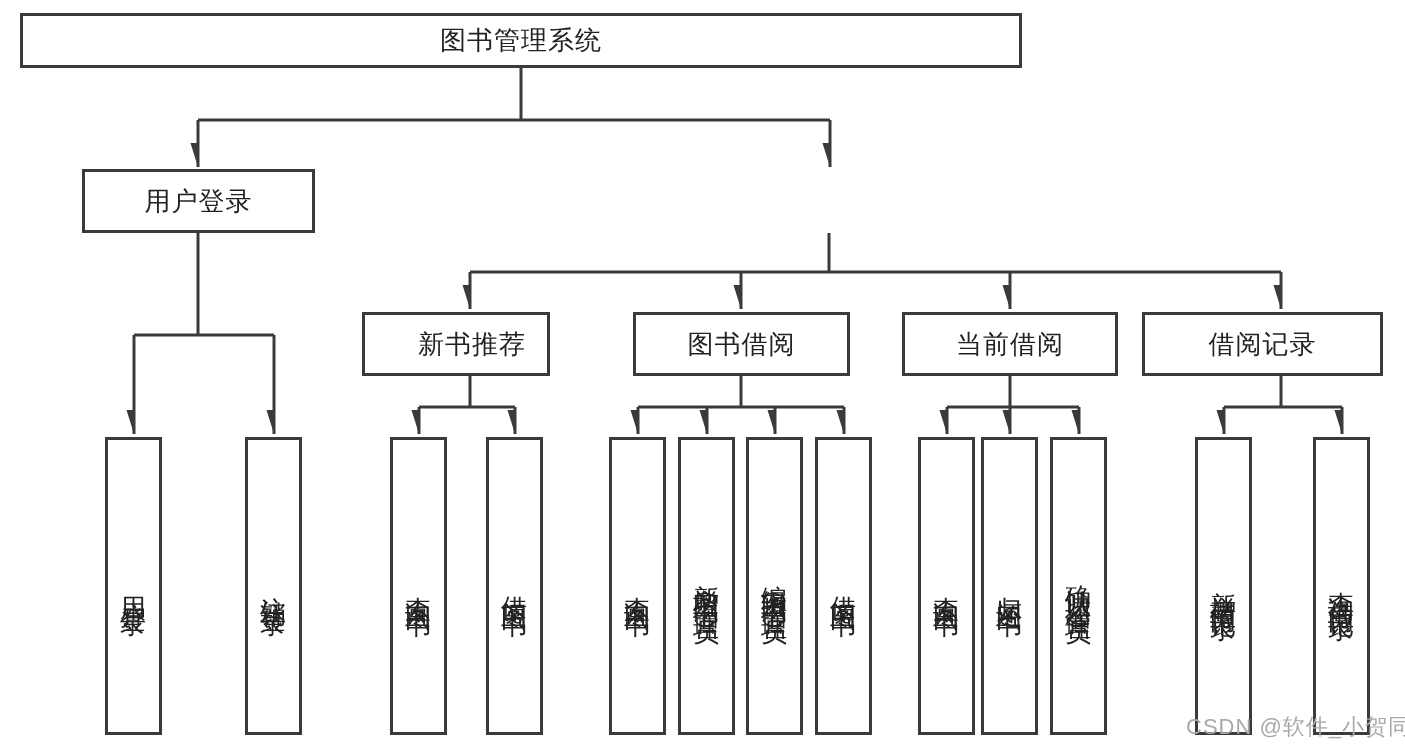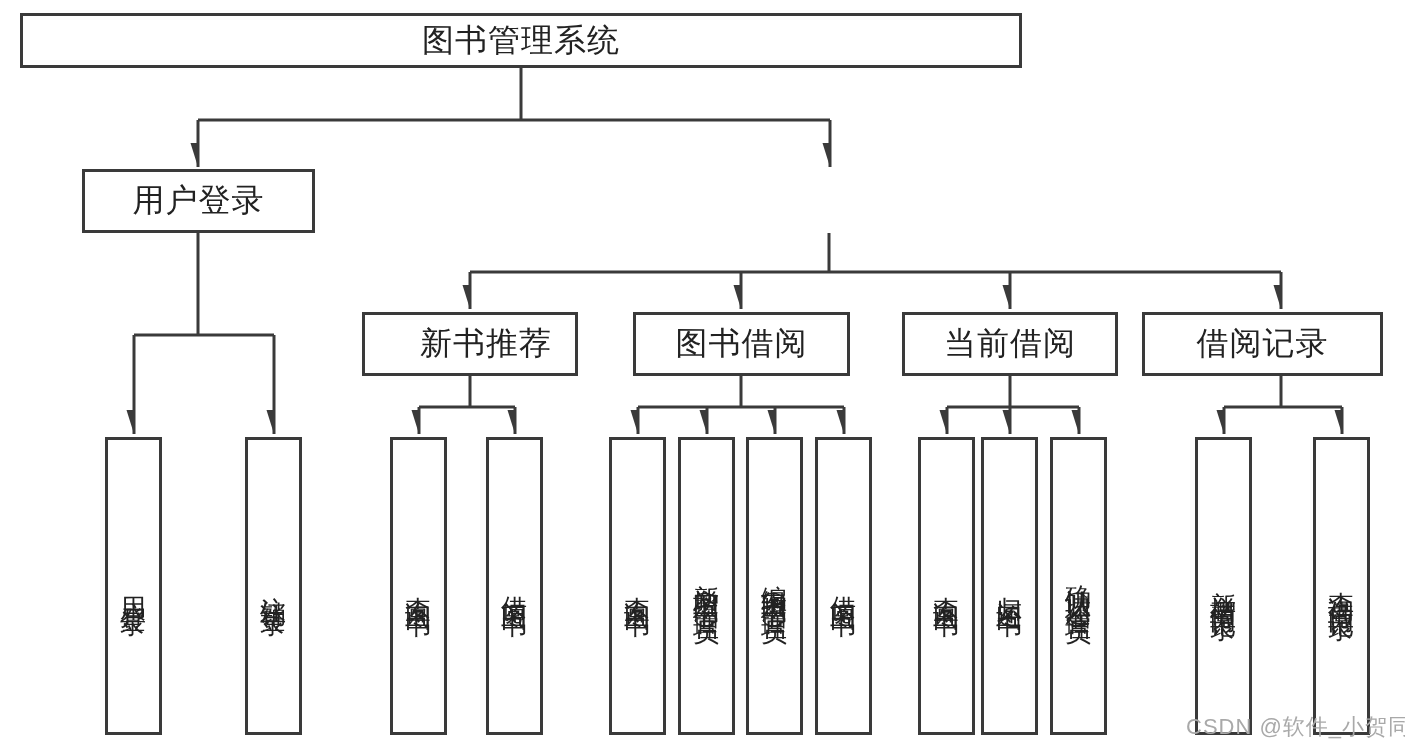--- a/index.html
+++ b/index.html
@@ -21,21 +21,21 @@
     position: absolute;
     box-sizing: border-box;
     border: 3px solid #3a3a3a;
     background: #ffffff;
     display: flex;
     align-items: center;
     justify-content: center;
     color: #222222;
     z-index: 2;
   }
-  .h-label { font-size: 32px; letter-spacing: 1px; white-space: nowrap; }
+  .h-label { font-size: 26px; letter-spacing: 1px; white-space: nowrap; }
   .root-box  { left: 20px;  top: 13px;  width: 1002px; height: 55px; }
   .lvl2-box  { top: 169px; height: 64px; }
   .lvl3-box  { top: 312px; height: 64px; }
   .leaf-box  { top: 437px; height: 298px; width: 57px; }
   .leaf-box .v-label {
     writing-mode: vertical-lr;
     text-orientation: mixed;
     font-size: 26px;
     line-height: 1;
     letter-spacing: 5px;
@@ -94,21 +94,21 @@
   </svg>
 
   <div class="box root-box">
     <span class="h-label">图书管理系统</span>
   </div>
 
   <div class="box lvl2-box" style="left:82px; width:233px;">
     <span class="h-label">用户登录</span>
   </div>
 
-  <div class="box lvl3-box" style="left:362px; width:216px;padding-left:32px;">
+  <div class="box lvl3-box" style="left:362px; width:188px;padding-left:32px;">
     <span class="h-label">新书推荐</span>
   </div>
   <div class="box lvl3-box" style="left:633px; width:217px;">
     <span class="h-label">图书借阅</span>
   </div>
   <div class="box lvl3-box" style="left:902px; width:216px;">
     <span class="h-label">当前借阅</span>
   </div>
   <div class="box lvl3-box" style="left:1142px; width:241px;">
     <span class="h-label">借阅记录</span>

